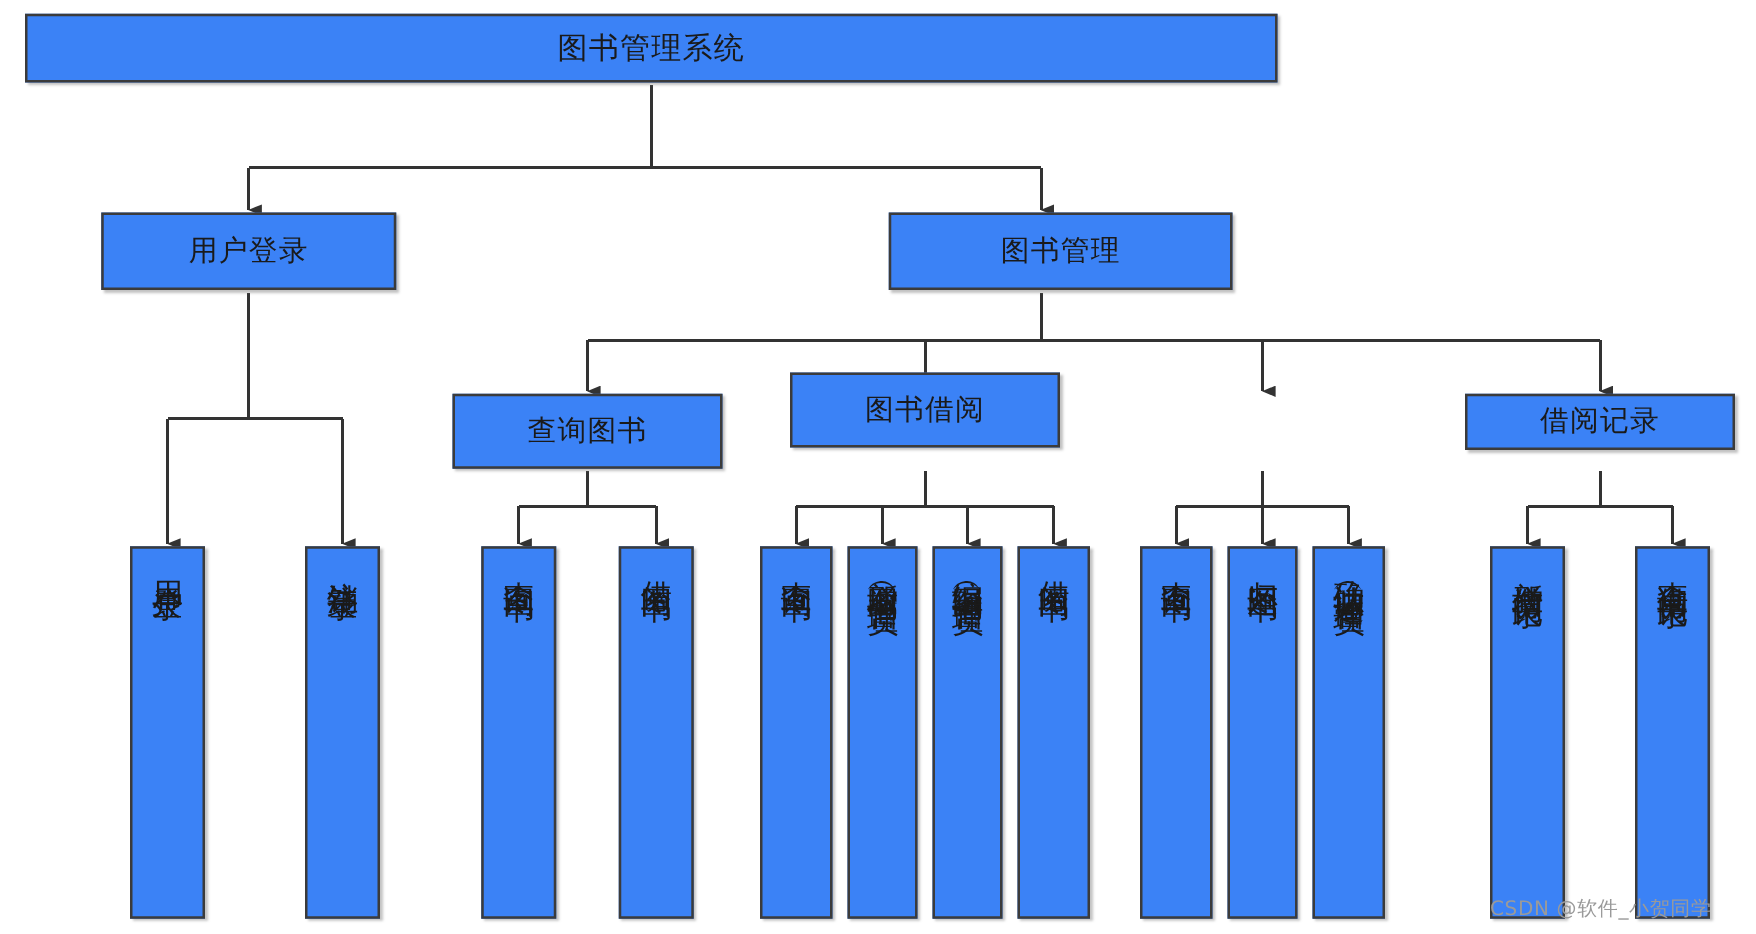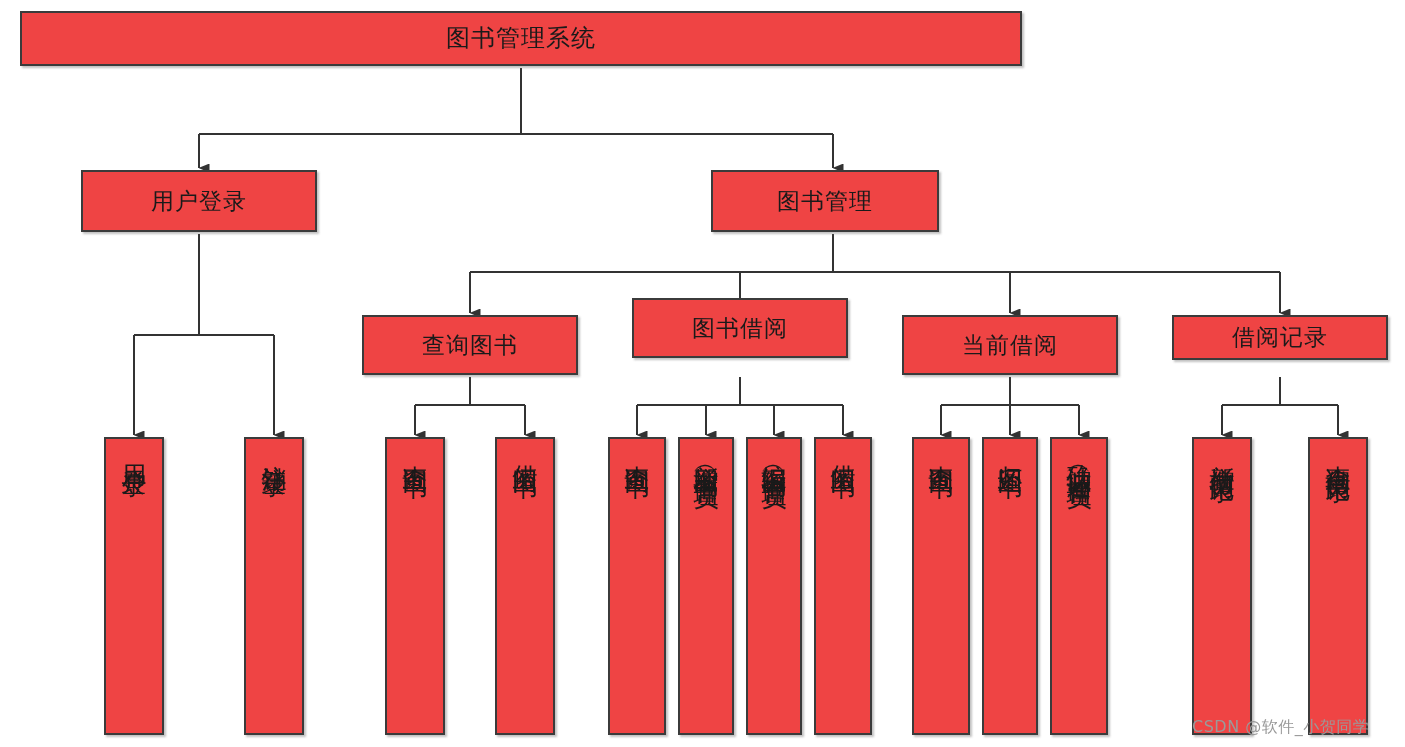--- a/index.html
+++ b/index.html
@@ -21,21 +21,21 @@
   #edge-layer {
     position: absolute;
     left: 0;
     top: 0;
     width: 1405px;
     height: 747px;
   }
   .node {
     position: absolute;
     box-sizing: border-box;
-    background: #ef4444;
+    background: #3b82f6;
     border: 2px solid #3b3b3b;
     box-shadow: 2px 2px 2px rgba(120,120,120,0.45);
     display: flex;
     align-items: center;
     justify-content: center;
     color: #1a1a1a;
   }
   .node-label {
     display: block;
     text-align: center;
@@ -128,33 +128,30 @@
     </g>
   </svg>
 
   <div class="node horiz root" style="left:20px; top:11px; width:1002px; height:55px;">
     <span class="node-label">图书管理系统</span>
   </div>
 
   <div class="node horiz" style="left:81px; top:170px; width:236px; height:62px;">
     <span class="node-label">用户登录</span>
   </div>
-  <div class="node horiz" style="left:711px; top:170px; width:228px; height:62px;">
+  <div class="node horiz" style="left:711px; top:170px; width:275px; height:62px;">
     <span class="node-label">图书管理</span>
   </div>
 
   <div class="node horiz" style="left:362px; top:315px; width:216px; height:60px;">
     <span class="node-label">查询图书</span>
   </div>
   <div class="node horiz" style="left:632px; top:298px; width:216px; height:60px;">
     <span class="node-label">图书借阅</span>
   </div>
-  <div class="node horiz" style="left:902px; top:315px; width:216px; height:60px;">
-    <span class="node-label">当前借阅</span>
-  </div>
   <div class="node horiz" style="left:1172px; top:315px; width:216px; height:45px;">
     <span class="node-label">借阅记录</span>
   </div>
 
   <div class="node vert" style="left:104px; top:437px; width:60px; height:298px;">
     <span class="node-label">用户登录</span>
   </div>
   <div class="node vert" style="left:244px; top:437px; width:60px; height:298px;">
     <span class="node-label">注销登录</span>
   </div>

